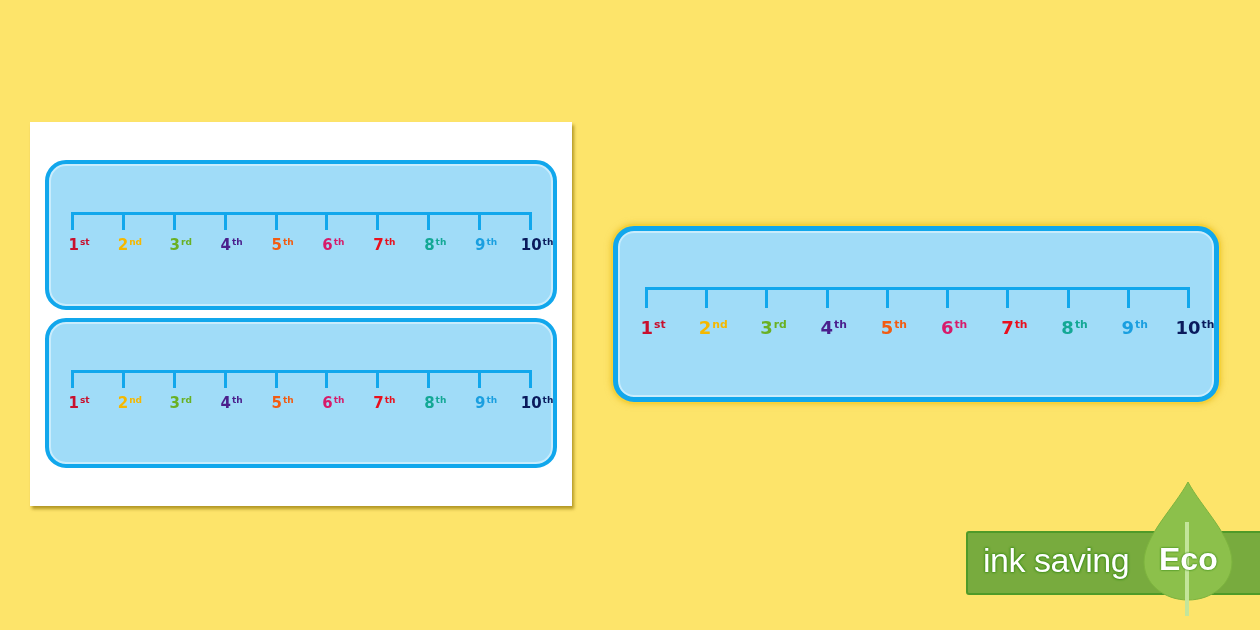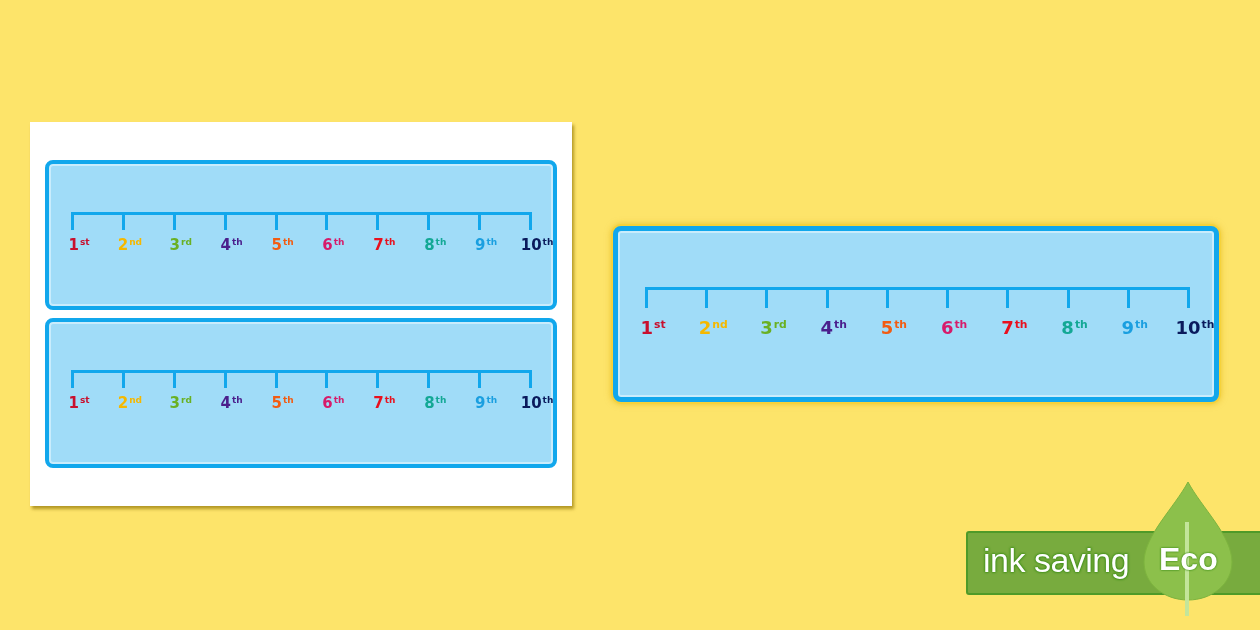--- a/index.html
+++ b/index.html
@@ -13,21 +13,21 @@
       position: absolute; left: 30px; top: 122px;
       width: 542px; height: 384px;
       background: #ffffff;
       box-shadow: 2px 3px 3px rgba(140,110,0,0.65);
     }
     .strip {
       position: absolute;
       background: #a0dcf8;
       border: 4px solid #11a7ec;
       box-sizing: border-box;
-      border-radius: 8px;
+      border-radius: 21px;
       box-shadow: inset 0 0 0 2px #c9ecfc;
     }
     .strip.small { left: 15px; width: 512px; height: 150px; }
     .strip.s1 { top: 38px; }
     .strip.s2 { top: 196px; }
     .strip.big {
       left: 613px; top: 226px; width: 606px; height: 176px;
       border-width: 5px;
       box-shadow: inset 0 0 0 2px #c9ecfc, 0 0 0 2px #f6d23a, 0 0 6px 2px rgba(220,170,0,0.55);
     }

